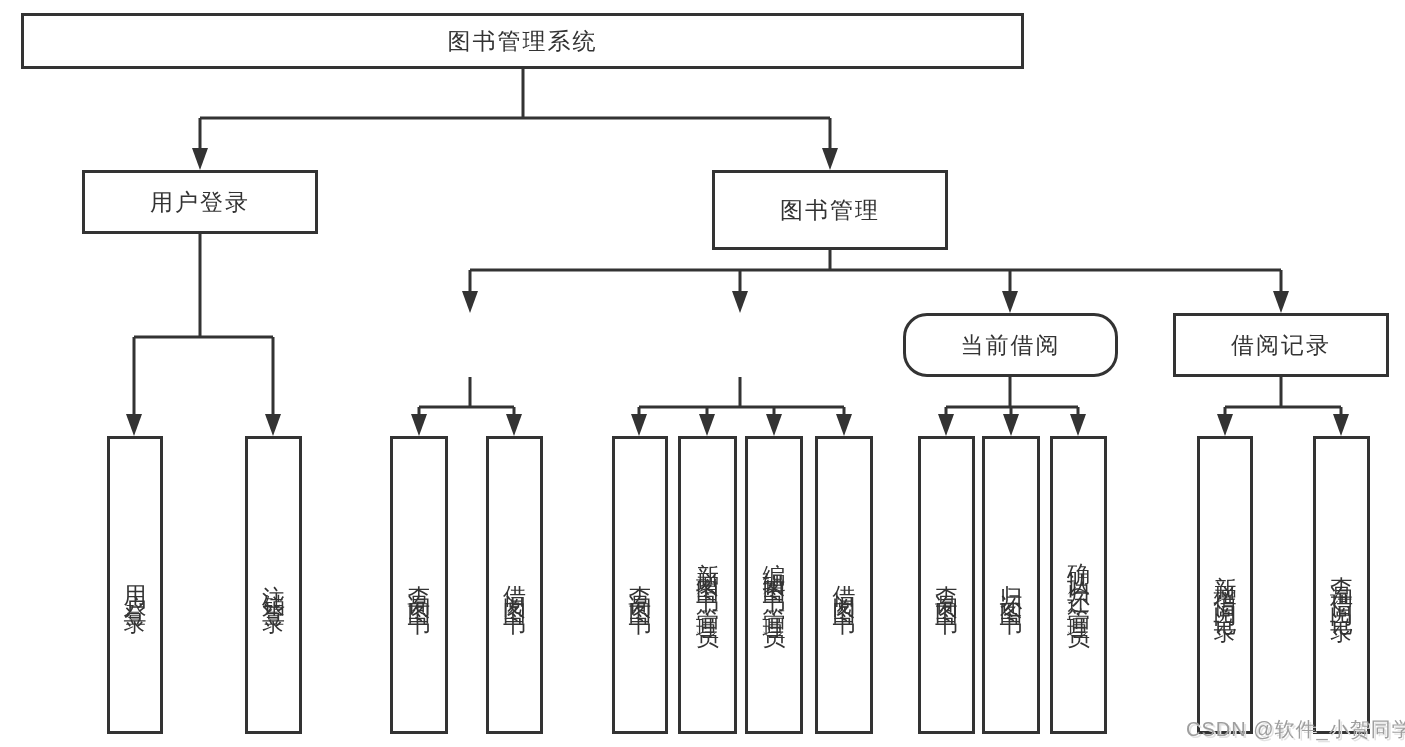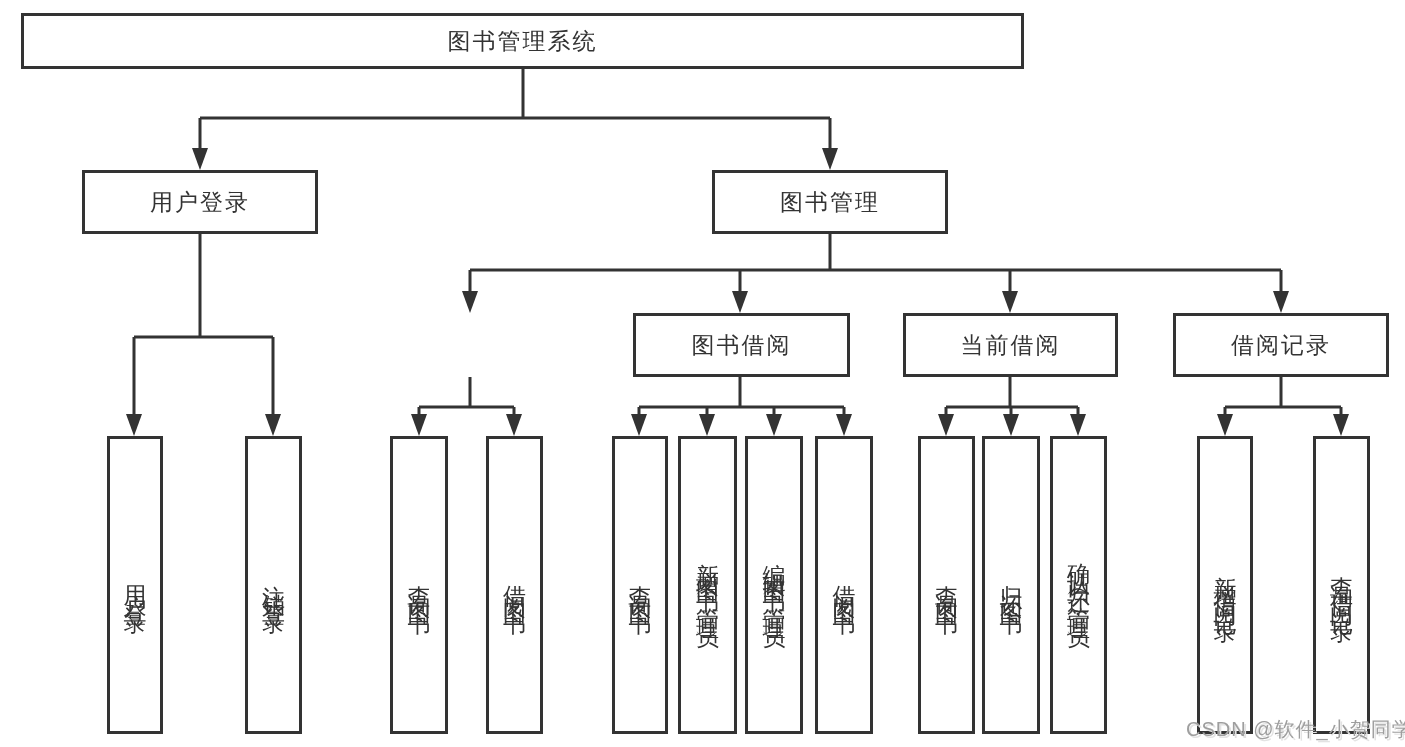--- a/index.html
+++ b/index.html
@@ -112,24 +112,23 @@
     <polygon points="938,414 954,414 946,436"></polygon>
     <polygon points="1003,414 1019,414 1011,436"></polygon>
     <polygon points="1070,414 1086,414 1078,436"></polygon>
     <polygon points="1217,414 1233,414 1225,436"></polygon>
     <polygon points="1333,414 1349,414 1341,436"></polygon>
   </svg>
 
   <div class="box h" style="left:21px; top:13px; width:1003px; height:56px;">图书管理系统</div>
 
   <div class="box h" style="left:82px; top:170px; width:236px; height:64px;">用户登录</div>
-  <div class="box h" style="left:712px; top:170px; width:236px; height:64px;">图书管理</div>
+  <div class="box h" style="left:712px; top:170px; width:236px; height:80px;">图书管理</div>
 
-  <div class="box h" style="left:633px; top:313px; width:217px; height:64px;">图书借阅</div>
-  <div class="box h" style="left:903px; top:313px; width:215px; height:64px;">当前借阅</div>
+  <div class="box h" style="left:903px; top:313px; width:215px; height:64px;border-radius:24px;">当前借阅</div>
   <div class="box h" style="left:1173px; top:313px; width:216px; height:64px;">借阅记录</div>
 
   <div class="box v" style="left:107px; top:436px; width:56px; height:298px;">用户登录</div>
   <div class="box v" style="left:245px; top:436px; width:57px; height:298px;">注销登录</div>
 
   <div class="box v" style="left:390px; top:436px; width:58px; height:298px;">查询图书</div>
   <div class="box v" style="left:486px; top:436px; width:57px; height:298px;">借阅图书</div>
 
   <div class="box v" style="left:612px; top:436px; width:56px; height:298px;">查询图书</div>
   <div class="box v" style="left:678px; top:436px; width:59px; height:298px;">新增图书（管理员）</div>

